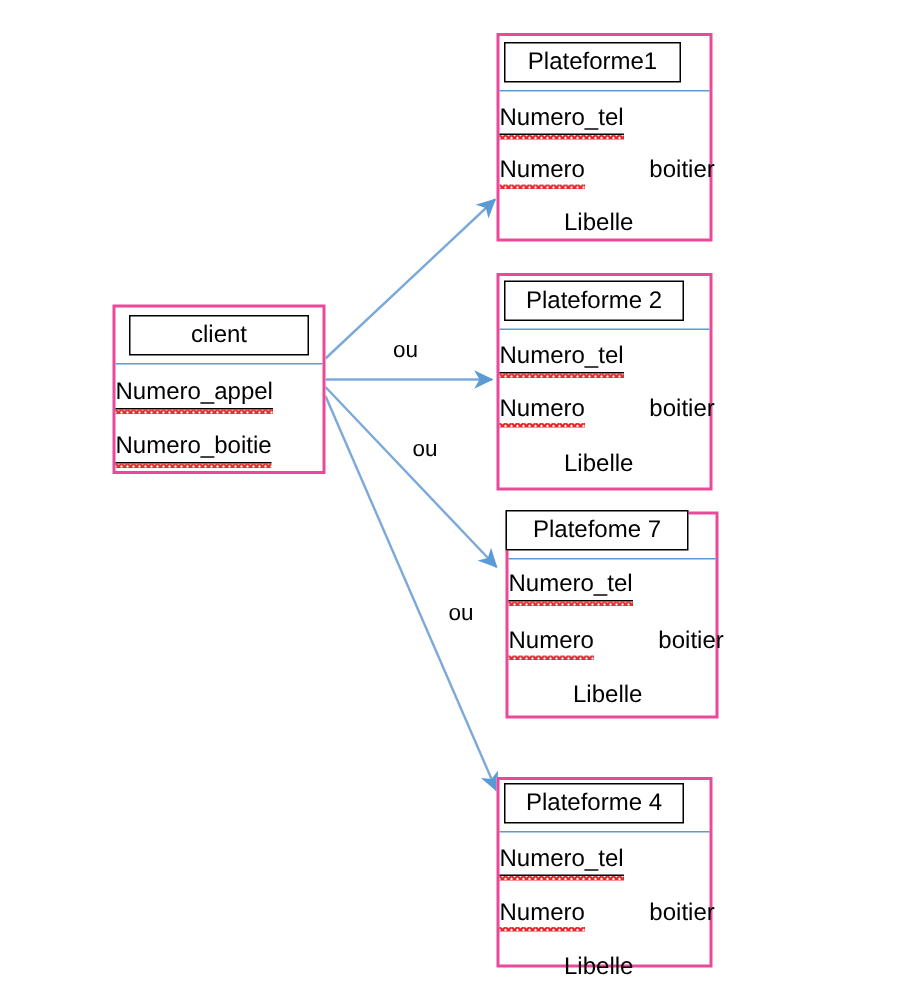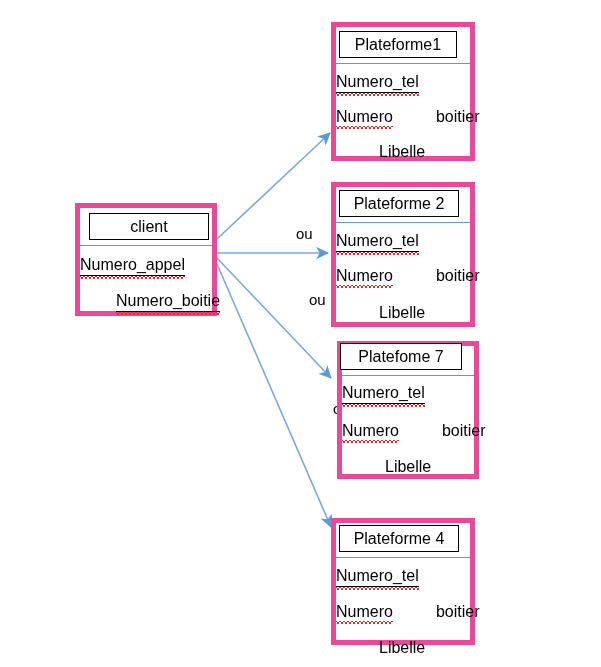--- a/index.html
+++ b/index.html
@@ -24,21 +24,21 @@
     top: 0;
     width: 601px;
     height: 667px;
     pointer-events: none;
   }
 
   
   .entity {
     position: absolute;
     box-sizing: border-box;
-    border: 5px solid #ec4899;
+    border: 2px solid #ec4899;
     background: #ffffff;
     padding-left: 27px;
   }
   .entity-title {
     position: absolute;
     box-sizing: border-box;
     border: 1.5px solid #000000;
     background: #ffffff;
     display: flex;
     align-items: center;
@@ -104,21 +104,20 @@
     display: inline-block;
     margin-left: 43px;
   }
 
   
   .edge-label {
     position: absolute;
     font-size: 15px;
     color: #000000;
     white-space: nowrap;
-    margin-left: 34px;
   }
 </style>
 </head>
 <body>
 
 <div id="canvas">
 
   <svg class="arrow-layer" viewBox="0 0 601 667">
     <defs>
       <marker id="ah" markerWidth="9" markerHeight="9" refX="7.4" refY="4.5" orient="auto" markerUnits="strokeWidth">
@@ -138,21 +137,21 @@
   <div class="edge-label" style="left:262px; top:225px;">ou</div>
   <div class="edge-label" style="left:275px; top:291px;">ou</div>
   <div class="edge-label" style="left:299px; top:400px;">ou</div>
 
   <div class="entity" style="left:75px; top:203px; width:142px; height:113px;">
     <div class="entity-title" style="left:9px; top:5px; width:120px; height:27px;">client</div>
     <div class="entity-sep" style="top:37px;"></div>
     <div class="field" style="top:48px;">
       <span class="ul">Numero_appel</span>
     </div>
-    <div class="field" style="top:84px;margin-left:36px;">
+    <div class="field" style="top:84px;">
       <span class="ul">Numero_boitie</span>
     </div>
   </div>
 
   <div class="entity" style="left:331px; top:22px; width:144px; height:139px;">
     <div class="entity-title" style="left:3px; top:4px; width:118px; height:27px;">Plateforme1</div>
     <div class="entity-sep" style="top:36px;"></div>
     <div class="field" style="top:46px;">
       <span class="ul">Numero_tel</span>
     </div>

